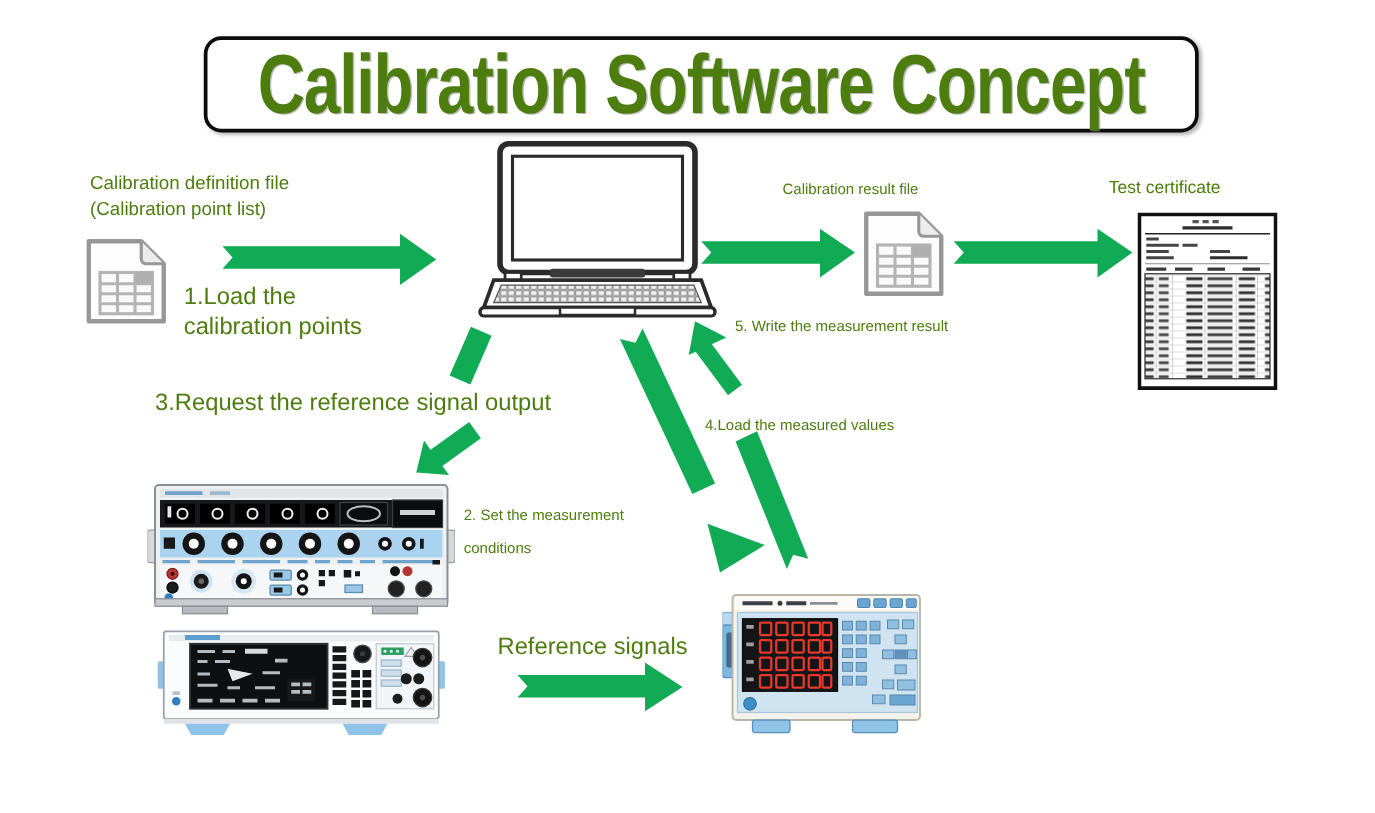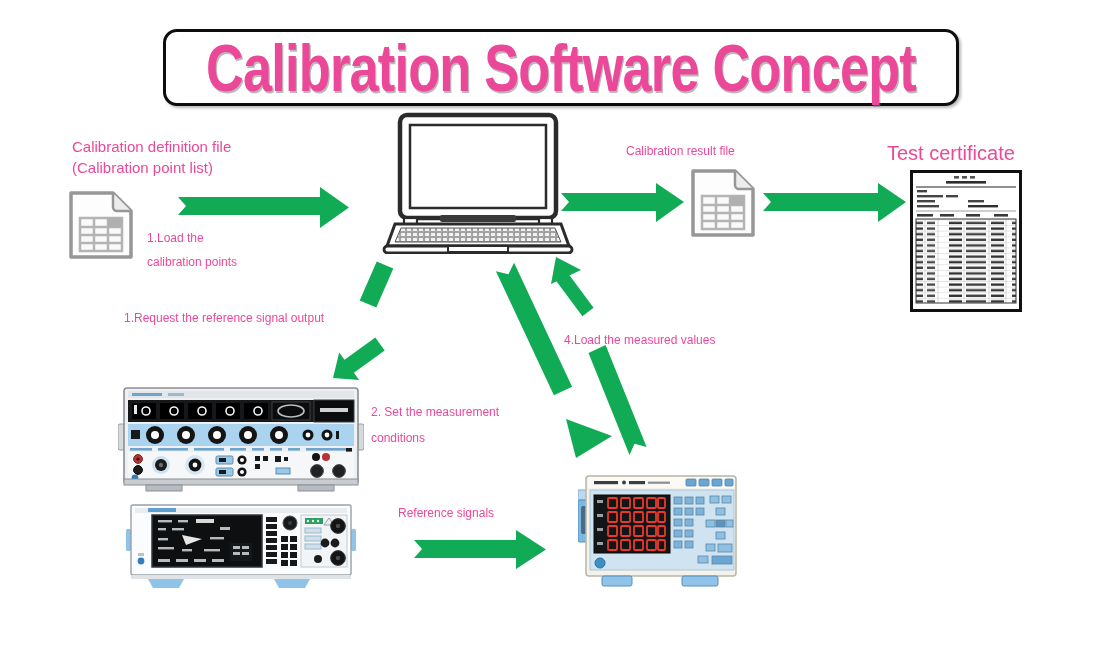--- a/index.html
+++ b/index.html
@@ -1,31 +1,31 @@
 <!DOCTYPE html>
 <html style="--arrow-green: #12ab55; --text-color: #161616; --instrument-blue: #a9d3ee; --meter-panel-blue: #cfe3f0; --display-digit-red: #e8392c;"><head>
 <meta charset="utf-8">
 <style>
   html,body{margin:0;padding:0;background:#fff;}
   .canvas{position:relative;width:1100px;height:650px;background:#ffffff;overflow:hidden;
-          font-family:"Liberation Sans","DejaVu Sans",sans-serif;color:#ec4899;}
+          font-family:"Liberation Sans","DejaVu Sans",sans-serif;color:#4d7c0f;}
   .abs{position:absolute;}
   
   .title-box{left:163px;top:29px;width:790px;height:71px;border:3px solid #0d0d0d;border-radius:14px;
              background:#fff;display:flex;align-items:center;justify-content:center;
              box-shadow:2px 2px 3px rgba(0,0,0,0.28);}
   .title-text{font-size:67px;font-weight:bold;letter-spacing:-1px;white-space:nowrap;
               transform:scaleX(0.78);transform-origin:50% 50%;
               text-shadow:1.5px 1.5px 0 rgba(130,130,130,.55);}
   
   .lbl{line-height:1.38;}
   .s15{font-size:15px;}
-  .s16{font-size:12px;}
+  .s16{font-size:19px;}
   .s17{font-size:12px;}
-  .s18{font-size:20px;}
+  .s18{font-size:14px;}
   .arr{fill:var(--arrow-green,#12ab55);}
   svg{display:block;}
   .layer{left:0;top:0;pointer-events:none;}
 </style>
 </head>
 <body>
 
 <div class="canvas">
 
   <svg class="abs layer" width="1100" height="650" viewBox="0 0 1100 650">
@@ -50,26 +50,27 @@
   </div>
 
   <div class="abs lbl s15" style="left:72px;top:137px;">
     <div>Calibration definition file</div>
     <div>(Calibration point list)</div>
   </div>
   <div class="abs lbl s16" style="left:147px;top:226px;line-height:24px;">
     <div>1.Load the</div>
     <div>calibration points</div>
   </div>
-  <div class="abs lbl s16" style="left:124px;top:310px;">1.Request the reference signal output</div>
+  <div class="abs lbl s16" style="left:124px;top:310px;">3.Request the reference signal output</div>
   <div class="abs lbl s17" style="left:371px;top:399px;line-height:26px;">
     <div>2. Set the measurement</div>
     <div>conditions</div>
   </div>
   <div class="abs lbl s17" style="left:564px;top:332px;">4.Load the measured values</div>
+  <div class="abs lbl s17" style="left:588px;top:253px;">5. Write the measurement result</div>
   <div class="abs lbl s17" style="left:626px;top:143px;">Calibration result file</div>
   <div class="abs lbl s18" style="left:887px;top:140px;">Test certificate</div>
   <div class="abs lbl s16" style="left:398px;top:505px;">Reference signals</div>
 
   <svg class="abs" style="left:66px;top:188px;" width="70" height="74" viewBox="0 0 70 74">
     <path d="M5,5 h42 l18,18 v46 h-60 z" fill="#fdfdfd" stroke="#979797" stroke-width="3.5" stroke-linejoin="round"></path>
     <path d="M47,5 v14 a4,4 0 0 0 4,4 h14" fill="#ececec" stroke="#979797" stroke-width="2.5"></path>
     <g stroke="#b4b4b4" stroke-width="2.5" fill="none">
       <rect x="14" y="30" width="42" height="33" fill="#fafafa"></rect>
       <line x1="14" y1="39" x2="56" y2="39"></line>

